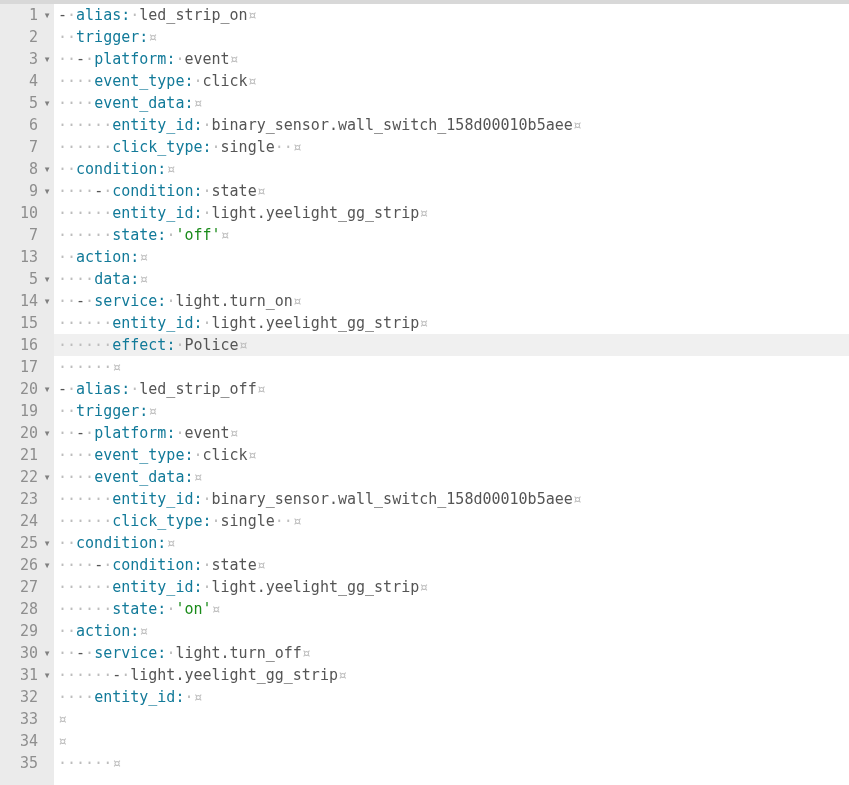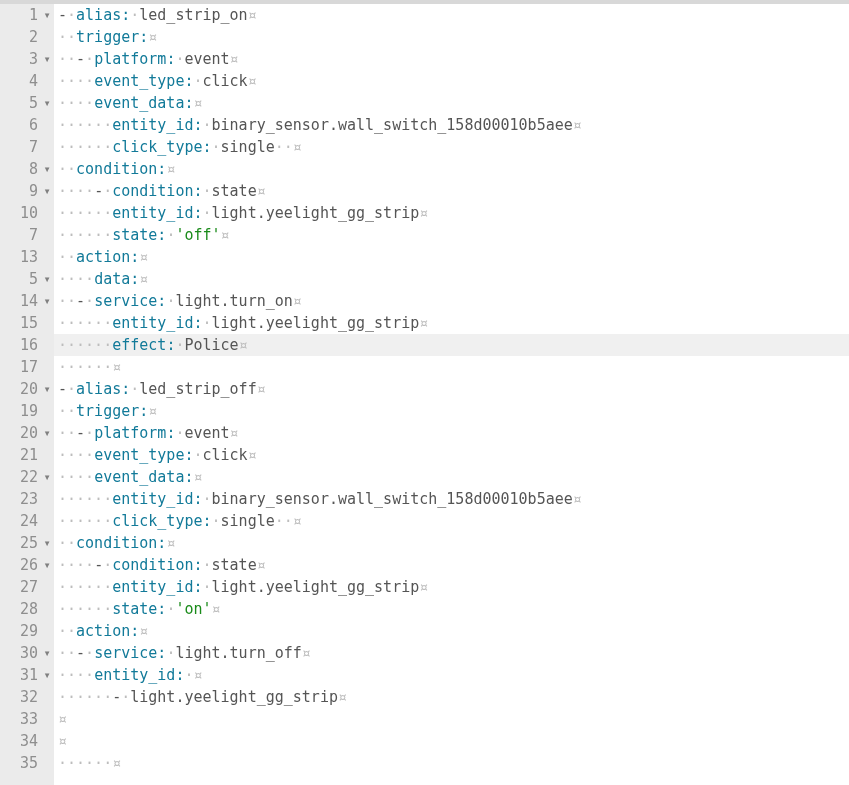--- a/index.html
+++ b/index.html
@@ -99,19 +99,19 @@
       <div class="line"><span class="dim">····</span><span class="key">event_type</span><span class="key">:</span><span class="dim">·</span><span class="txt">click</span><span class="dim">¤</span></div>
       <div class="line"><span class="dim">····</span><span class="key">event_data</span><span class="key">:</span><span class="dim">¤</span></div>
       <div class="line"><span class="dim">······</span><span class="key">entity_id</span><span class="key">:</span><span class="dim">·</span><span class="txt">binary_sensor.wall_switch_158d00010b5aee</span><span class="dim">¤</span></div>
       <div class="line"><span class="dim">······</span><span class="key">click_type</span><span class="key">:</span><span class="dim">·</span><span class="txt">single</span><span class="dim">··</span><span class="dim">¤</span></div>
       <div class="line"><span class="dim">··</span><span class="key">condition</span><span class="key">:</span><span class="dim">¤</span></div>
       <div class="line"><span class="dim">····</span><span class="txt">-</span><span class="dim">·</span><span class="key">condition</span><span class="key">:</span><span class="dim">·</span><span class="txt">state</span><span class="dim">¤</span></div>
       <div class="line"><span class="dim">······</span><span class="key">entity_id</span><span class="key">:</span><span class="dim">·</span><span class="txt">light.yeelight_gg_strip</span><span class="dim">¤</span></div>
       <div class="line"><span class="dim">······</span><span class="key">state</span><span class="key">:</span><span class="dim">·</span><span class="str">'on'</span><span class="dim">¤</span></div>
       <div class="line"><span class="dim">··</span><span class="key">action</span><span class="key">:</span><span class="dim">¤</span></div>
       <div class="line"><span class="dim">··</span><span class="txt">-</span><span class="dim">·</span><span class="key">service</span><span class="key">:</span><span class="dim">·</span><span class="txt">light.turn_off</span><span class="dim">¤</span></div>
+      <div class="line"><span class="dim">······</span><span class="txt">-</span><span class="dim">·</span><span class="txt">light.yeelight_gg_strip</span><span class="dim">¤</span></div>
       <div class="line"><span class="dim">····</span><span class="key">entity_id</span><span class="key">:</span><span class="dim">·</span><span class="dim">¤</span></div>
-      <div class="line"><span class="dim">······</span><span class="txt">-</span><span class="dim">·</span><span class="txt">light.yeelight_gg_strip</span><span class="dim">¤</span></div>
       <div class="line"><span class="dim">¤</span></div>
       <div class="line"><span class="dim">¤</span></div>
       <div class="line"><span class="dim">······</span><span class="dim">¤</span></div>
     </div>
 </div>
 
 </body></html>

